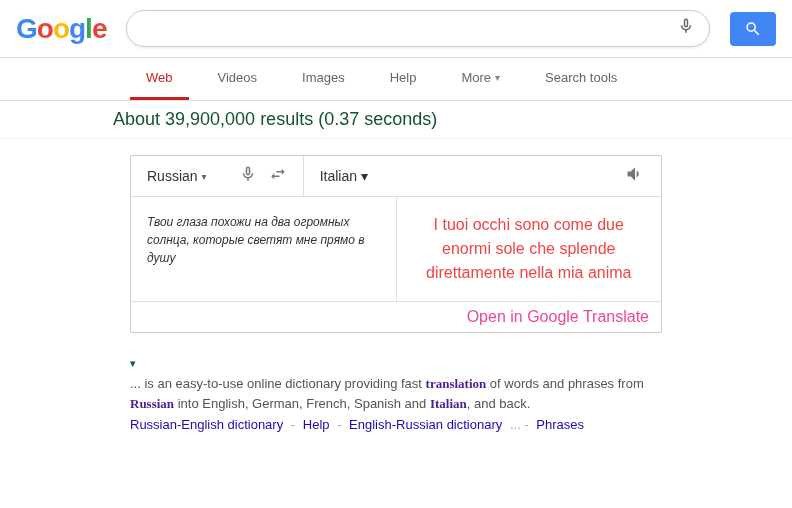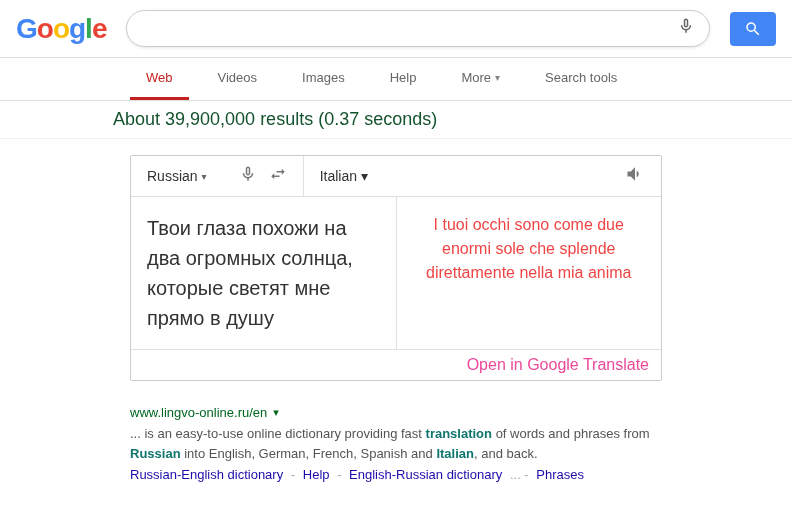--- a/index.html
+++ b/index.html
@@ -34,35 +34,35 @@
     .translation-header { display: flex; align-items: center; border-bottom: 1px solid #e0e0e0; }
     .translation-lang { padding: 10px 16px; font-size: 14px; color: #333; display: flex; align-items: center; gap: 4px; cursor: pointer; }
     .translation-lang .dropdown-arrow { font-size: 10px; color: #666; }
     .lang-divider { width: 1px; background: #e0e0e0; height: 40px; }
     .translation-icons { display: flex; align-items: center; gap: 12px; padding: 0 16px; color: #777; font-size: 16px; }
     .translation-right { flex: 1; display: flex; align-items: center; }
     .translation-right-lang { padding: 10px 16px; font-size: 14px; color: #333; display: flex; align-items: center; gap: 4px; cursor: pointer; }
     .translation-right-icons { margin-left: auto; padding: 0 16px; color: #777; font-size: 16px; }
 
     .translation-body { display: flex; }
-    .translation-source { flex: 1; padding: 16px; border-right: 1px solid #e0e0e0; font-size: 20px; line-height: 1.5; color: #333; min-height: 100px; }
+    .translation-source { flex: 1; padding: 16px; border-right: 1px solid #e0e0e0; font-size: 12px; line-height: 1.5; color: #333; min-height: 100px; font-style: italic; }
     .translation-target { flex: 1; padding: 16px; font-size: 16px; line-height: 1.5; color: #ef4444; min-height: 100px; text-align: center; }
 
     .translation-footer { text-align: right; padding: 6px 12px; border-top: 1px solid #e0e0e0; }
     .translation-footer a { font-size: 16px; color: #ec4899; text-decoration: none; }
 
     
     .search-results { padding: 8px 130px; }
     .result-title { font-size: 18px; font-weight: normal; margin-bottom: 2px; }
     .result-title a { color: #1a0dab; text-decoration: none; }
     .result-url-row { display: flex; align-items: center; gap: 6px; margin-bottom: 4px; }
     .result-url { color: #006621; font-size: 13px; }
     .result-url-arrow { color: #006621; font-size: 11px; cursor: pointer; }
     .result-snippet { font-size: 13px; color: #545454; line-height: 1.5; max-width: 600px; }
-    .result-snippet strong { color: #0f766e; font-weight: bold; }
+    .result-snippet strong { color: #4c1d95; font-weight: bold; font-family: Liberation Serif, serif; }
     .result-links { margin-top: 4px; font-size: 13px; }
     .result-links a { color: #1a0dab; text-decoration: none; }
     .result-links .sep { color: #aaa; margin: 0 4px; }
   </style>
 </head>
 <body>
 
 <div class="header">
   <div class="logo">
     <span class="g-blue">G</span>
@@ -147,21 +147,20 @@
     </div>
   </div>
   <div class="translation-footer">
     <a href="#">Open in Google Translate</a>
   </div>
 </div>
 
 <div class="search-results">
   <div>
     <div class="result-url-row">
-      <span class="result-url">www.lingvo-online.ru/en</span>
       <span class="result-url-arrow">▾</span>
     </div>
     <div class="result-snippet">
       <span>... is an easy-to-use online dictionary providing fast </span><strong>translation</strong><span> of words and phrases from </span><strong>Russian</strong><span> into English, German, French, Spanish and </span><strong>Italian</strong><span>, and back.</span>
     </div>
     <div class="result-links">
       <a href="#">Russian-English dictionary</a>
       <span class="sep"> - </span>
       <a href="#">Help</a>
       <span class="sep"> - </span>

